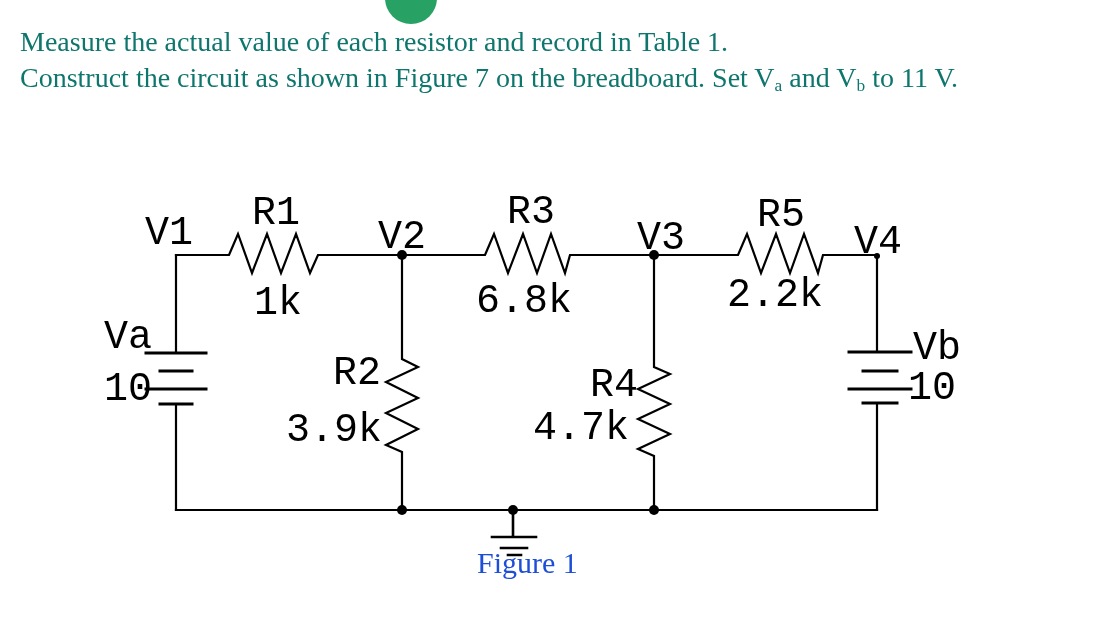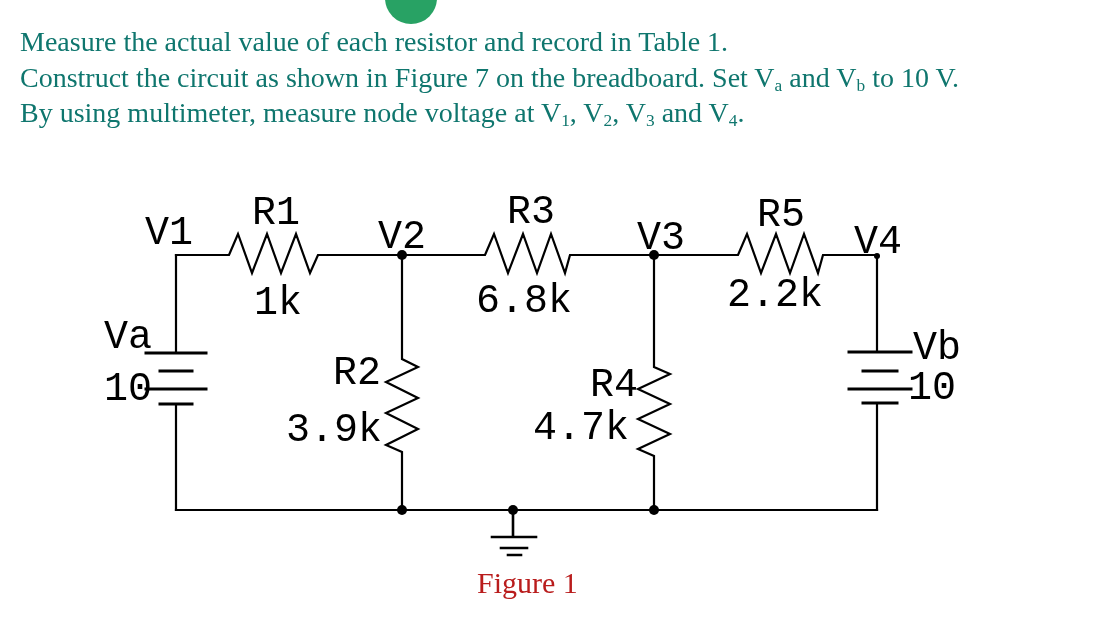--- a/index.html
+++ b/index.html
@@ -49,36 +49,35 @@
   svg.circuit path.gnd { stroke-width: 2.6; }
   svg.circuit circle { fill: #000000; stroke: none; }
   svg.circuit text {
     font-family: "Liberation Mono", "DejaVu Sans Mono", monospace;
     font-size: 40px;
     fill: #000000;
   }
   .figure-caption {
     position: absolute;
     left: 477px;
-    top: 568px;
+    top: 548px;
     font-size: 30px;
     line-height: 1;
-    color: #b91c1c;
+    color: #1d4ed8;
     white-space: nowrap;
   }
 </style>
 </head>
 <body>
 
 <div class="green-dot" style="background: rgb(40, 162, 100);"></div>
 
 <div class="instructions">
   <div>Measure the actual value of each resistor and record in Table 1.</div>
-  <div><span>Construct the circuit as shown in Figure 7 on the breadboard. Set V</span><sub>a</sub><span> and V</span><sub>b</sub><span> to 10 V.</span></div>
-  <div><span>By using multimeter, measure node voltage at V</span><sub>1</sub><span>, V</span><sub>2</sub><span>, V</span><sub>3</sub><span> and V</span><sub>4</sub><span>.</span></div>
+  <div><span>Construct the circuit as shown in Figure 7 on the breadboard. Set V</span><sub>a</sub><span> and V</span><sub>b</sub><span> to 11 V.</span></div>
 </div>
 
 <svg class="circuit" width="1117" height="633" viewBox="0 0 1117 633">
 
   <path d="M176,255 H229 L238,234 L252,273 L267,234 L281,273 L296,234 L310,273 L318,255 H485 L494,234 L508,273 L523,234 L537,273 L551,234 L565,273 L570,255 H738 L747,234 L761,273 L776,234 L790,273 L804,234 L818,273 L823,255 H877"></path>
 
   <path d="M176,255 V353 M176,404 V510"></path>
   <path class="plate" d="M146,353 H206 M160,371 H192 M146,389 H206 M160,404 H192"></path>
 
   <path d="M176,510 H877"></path>

